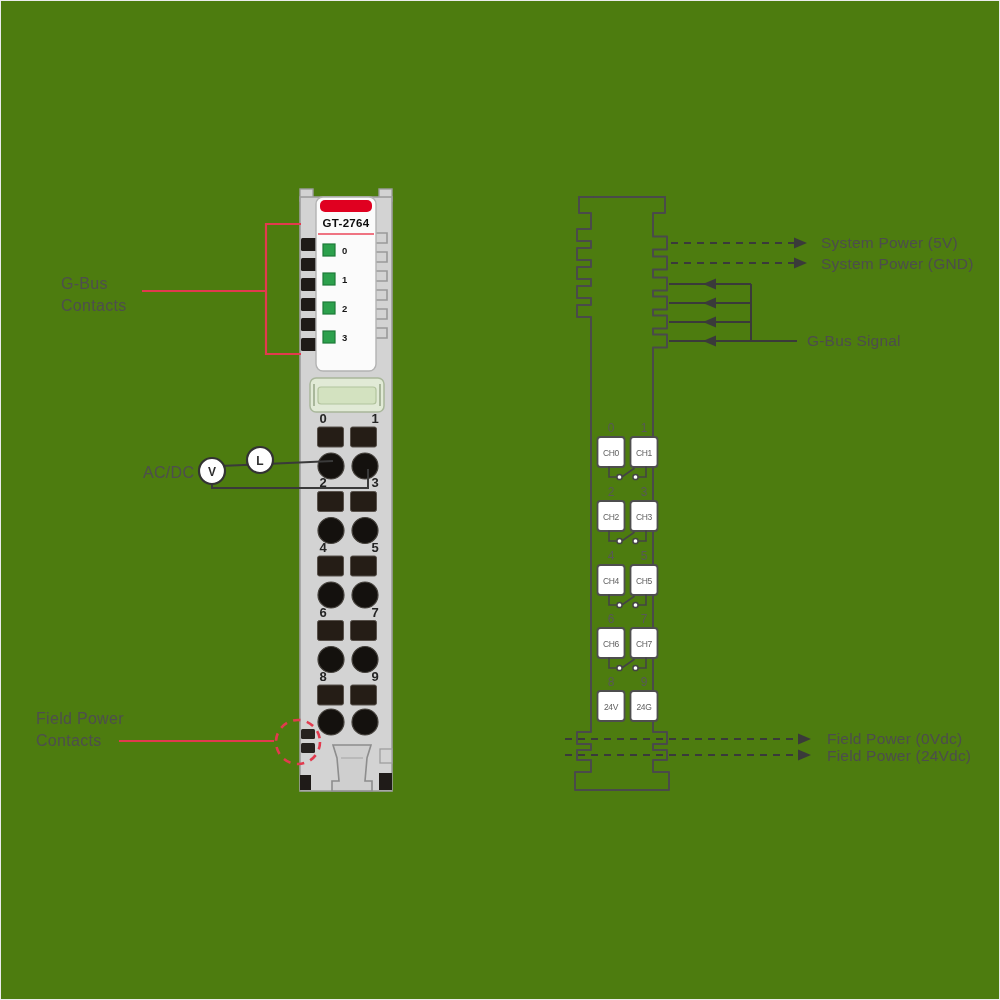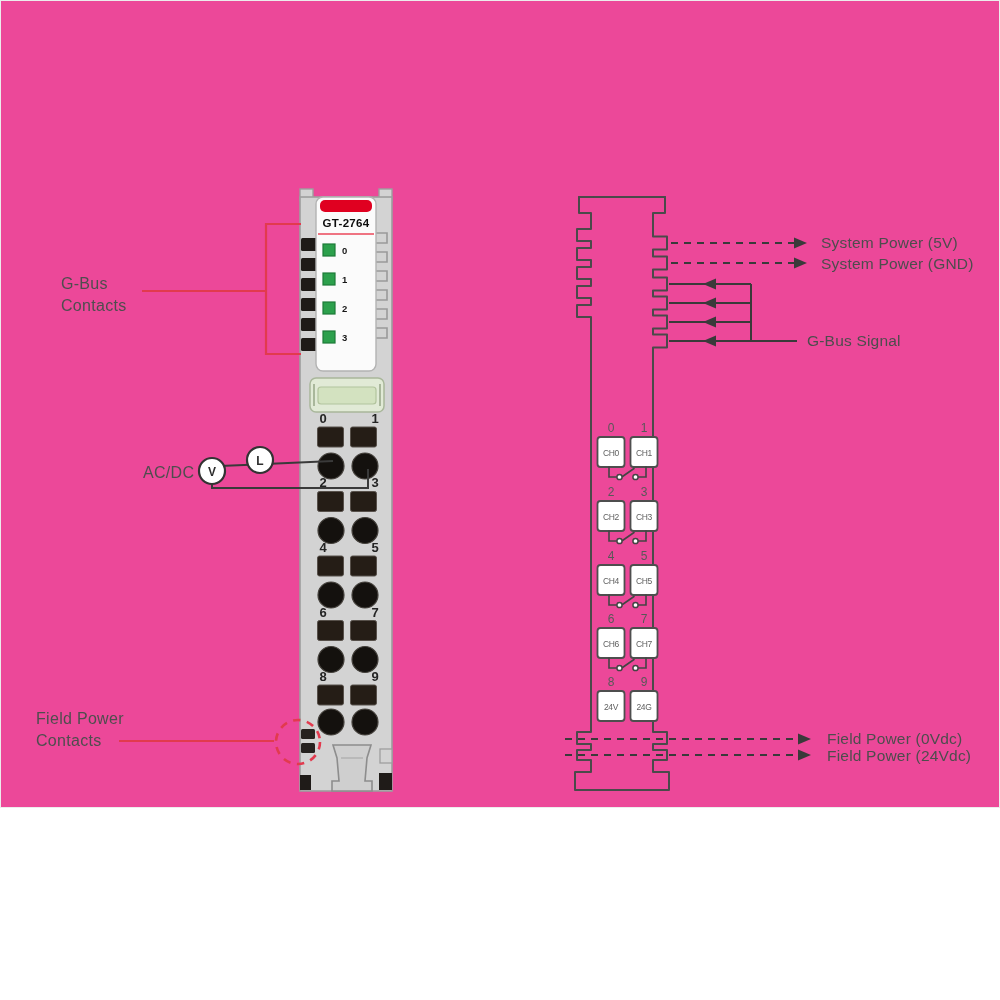--- a/index.html
+++ b/index.html
@@ -1,16 +1,16 @@
 <!DOCTYPE html>
 <html><head>
 <meta charset="utf-8">
 <style>
   html,body{margin:0;padding:0;background:#ffffff;}
-  .canvas{position:relative;width:1000px;height:808px;background:#ec4899;border:1px solid #ececec;box-sizing:border-box;overflow:hidden;}
+  .canvas{position:relative;width:1000px;height:1000px;background:#4d7c0f;border:1px solid #ececec;box-sizing:border-box;overflow:hidden;}
   svg{position:absolute;left:0;top:0;width:1000px;height:1000px;}
   .lbl{font:16px "Liberation Sans",sans-serif;fill:#4e4e4e;letter-spacing:.3px;}
   .lblr{font:15.5px "Liberation Sans",sans-serif;fill:#4d4d4d;letter-spacing:.2px;}
   .num{font:bold 13px "Liberation Sans",sans-serif;fill:#242424;text-anchor:middle;}
   .model{font:bold 11.5px "Liberation Sans",sans-serif;fill:#0d0d0d;text-anchor:middle;letter-spacing:.3px;}
   .lednum{font:bold 9.5px "Liberation Sans",sans-serif;fill:#161616;}
   .sym{font:bold 12px "Liberation Sans",sans-serif;fill:#2e2e2e;text-anchor:middle;}
   .chnum{font:12px "Liberation Sans",sans-serif;fill:#585858;text-anchor:middle;}
   .chbox{font:8.5px "Liberation Sans",sans-serif;fill:#5f5f5f;text-anchor:middle;letter-spacing:-.3px;}
   .outline{fill:none;stroke:#4a4a4a;stroke-width:2;stroke-linejoin:round;stroke-linecap:round;}

